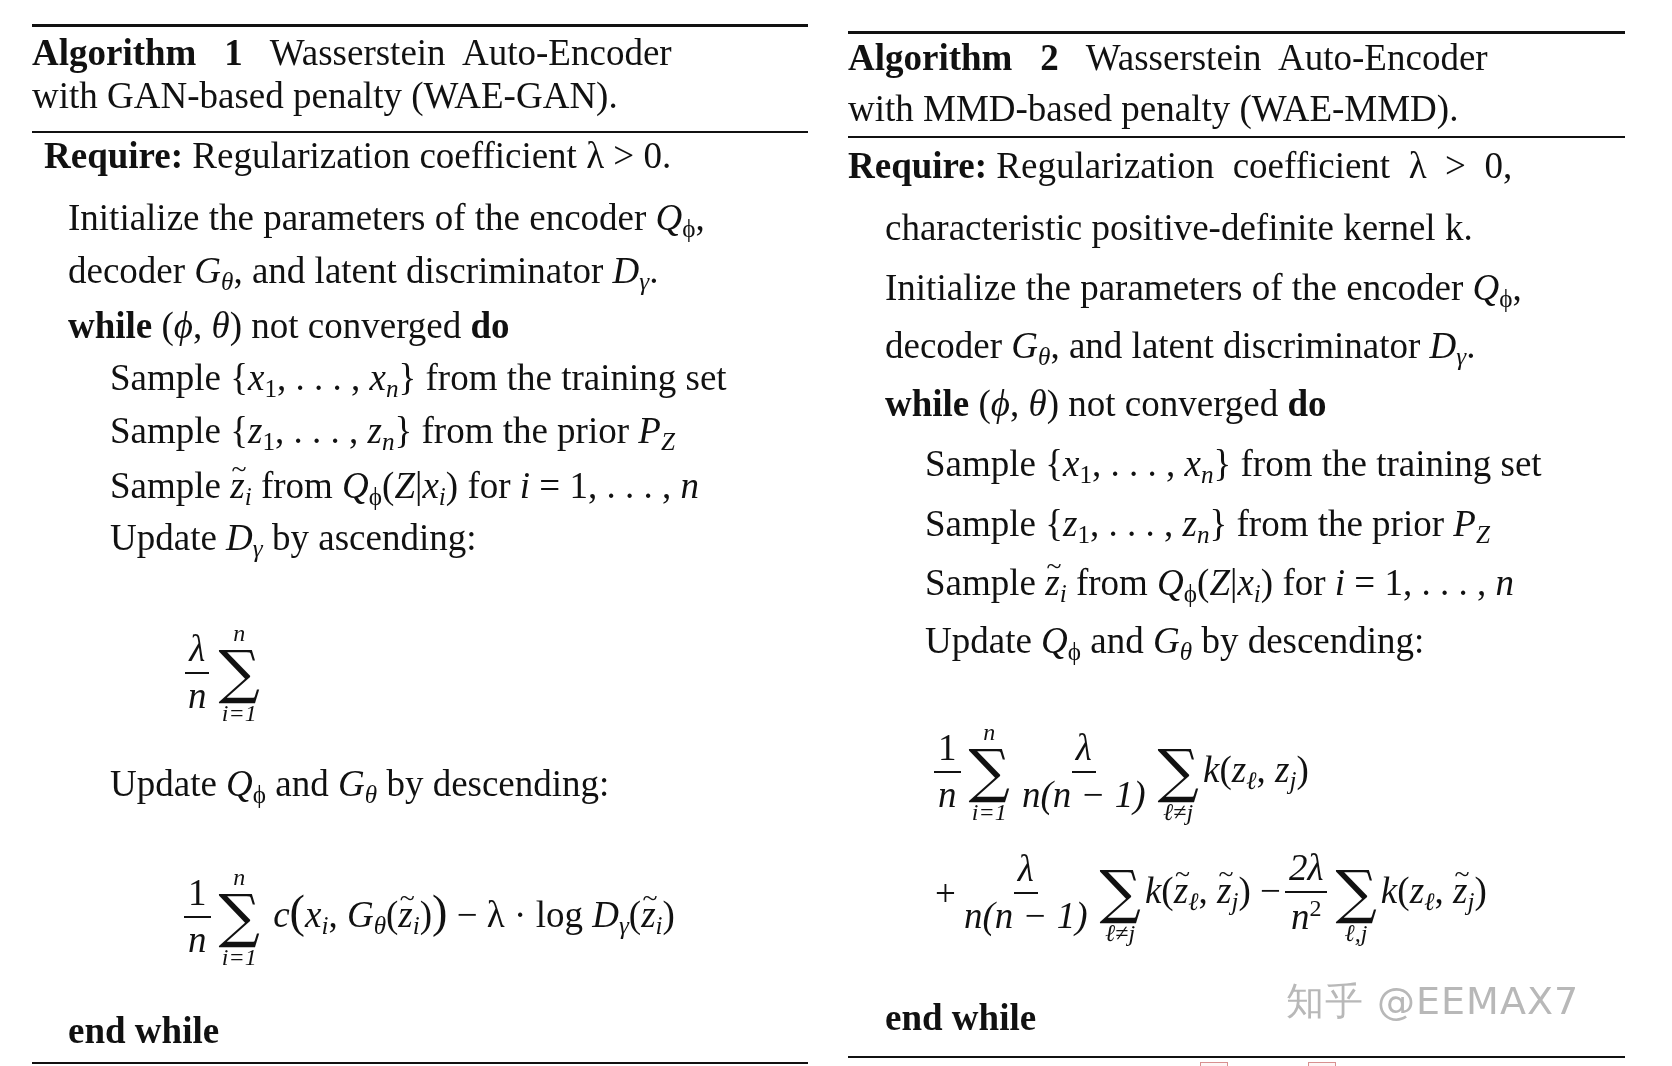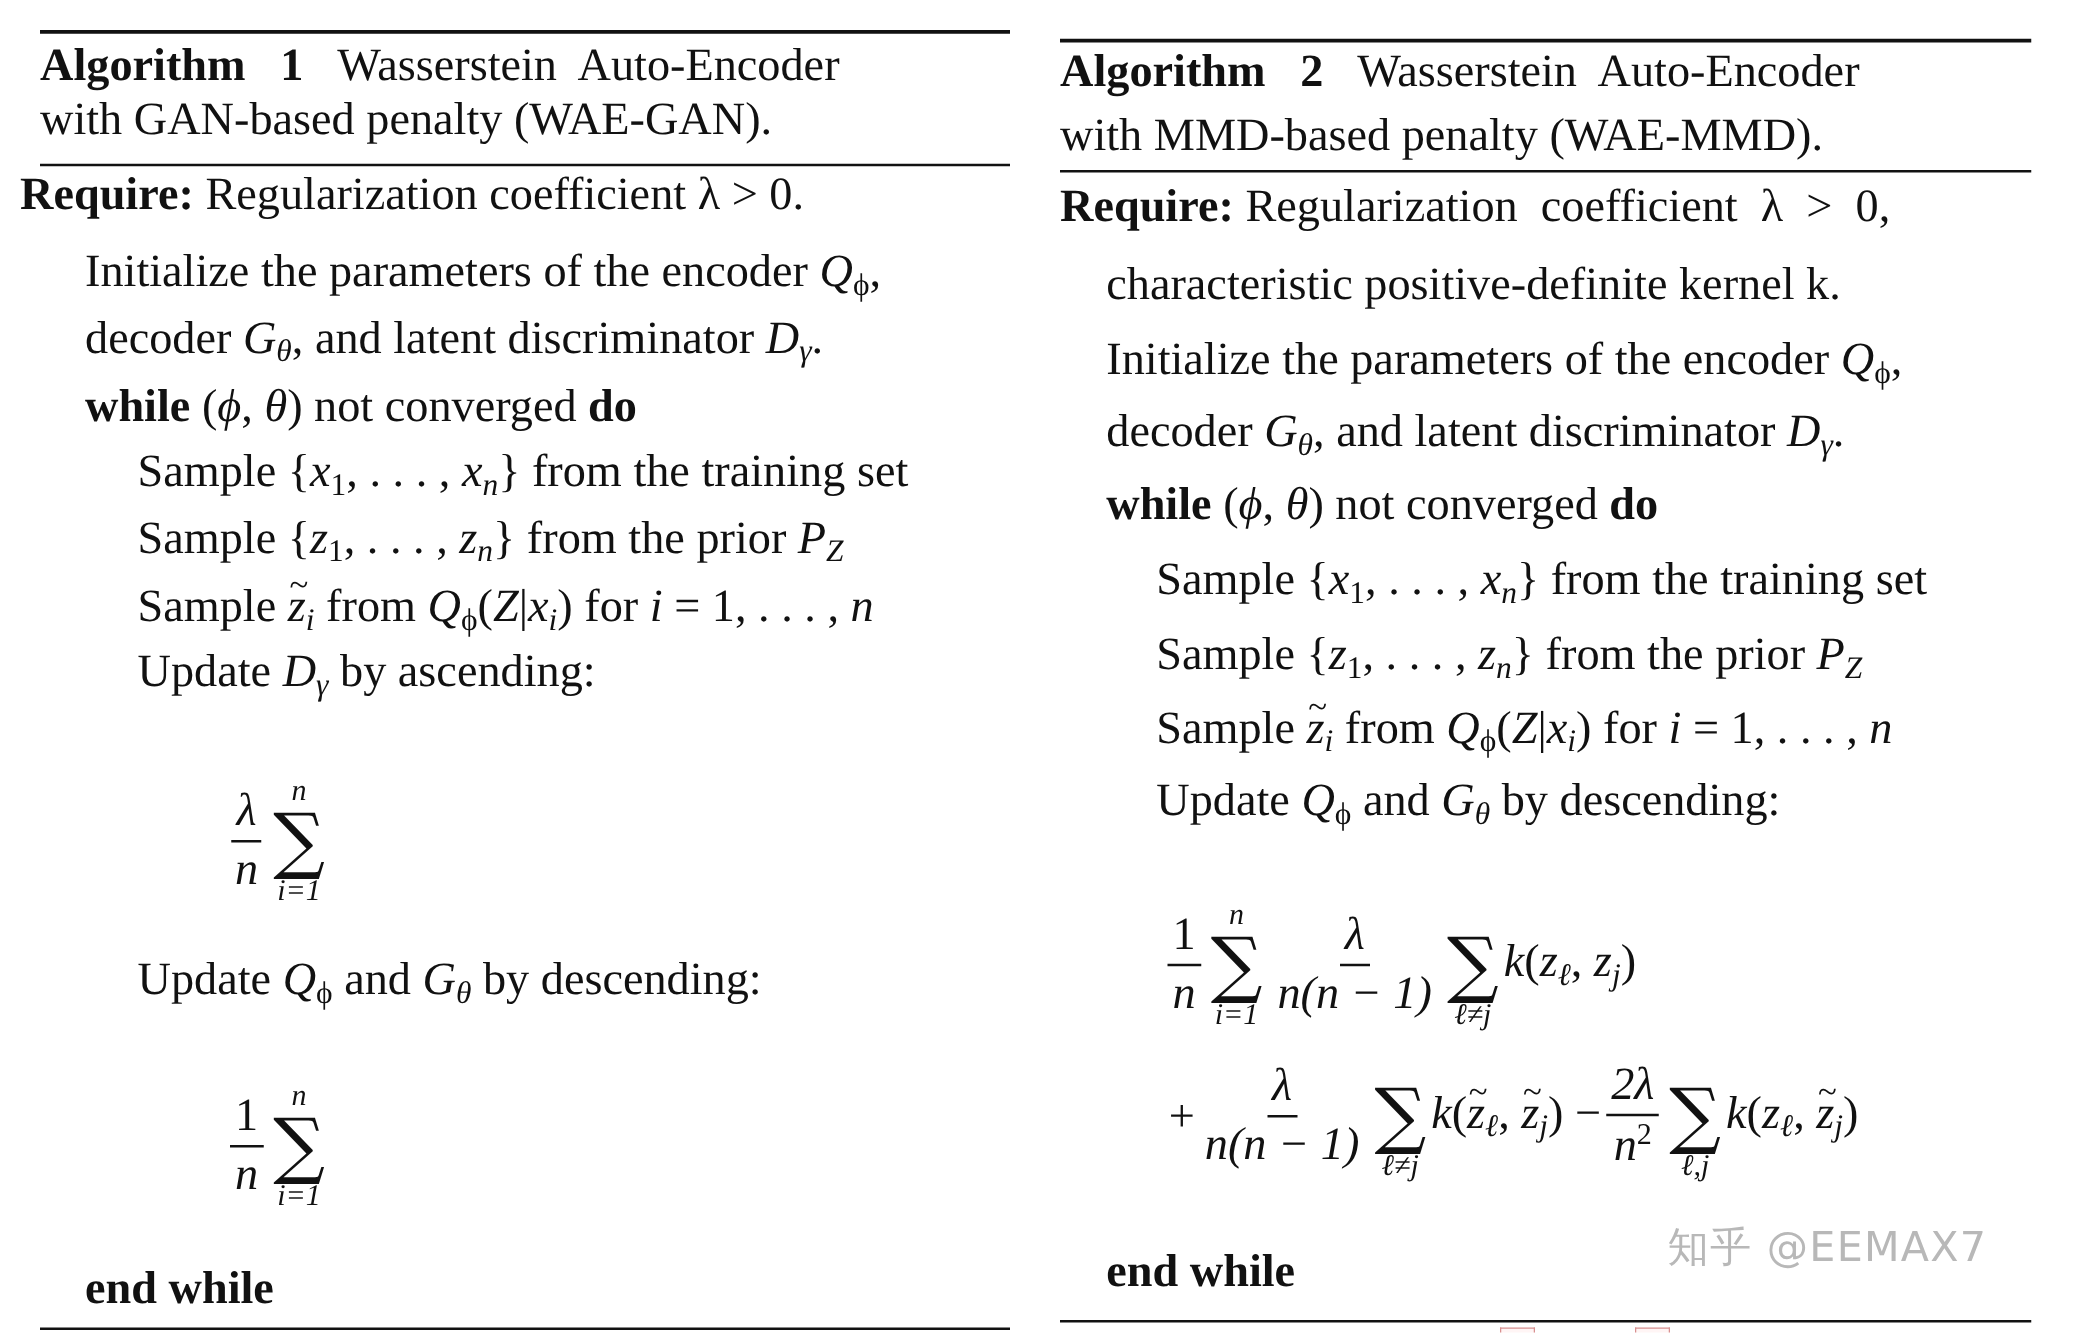--- a/index.html
+++ b/index.html
@@ -17,40 +17,40 @@
   .tilde { position:relative; display:inline-block; }
   .tilde::before { content:"~"; position:absolute; left:0.05em; top:-0.42em; font-size:0.75em; font-style:normal; }
   .frac { display:inline-flex; flex-direction:column; align-items:center; vertical-align:middle; margin:0 4px; }
   .frac .num { border-bottom:2px solid #111; padding:0 4px 2px; line-height:1.1; }
   .frac .den { padding:2px 4px 0; line-height:1.1; }
   .sum { display:inline-flex; flex-direction:column; align-items:center; vertical-align:middle; margin:0 4px; }
   .sum .lim { font-size:24px; font-style:italic; line-height:1; }
   .sum .sig { font-size:58px; line-height:0.95; font-family:"DejaVu Serif", serif; }
   .big { font-size:1.25em; line-height:0.8; }
   .formula { position:absolute; white-space:nowrap; font-size:37px; display:flex; align-items:center; }
-  .watermark { position:absolute; font-family:"DejaVu Sans", sans-serif; font-size:33px; color:#b8b8b8;
-               letter-spacing:1px; white-space:nowrap;margin-left:48px; }
+  .watermark { position:absolute; font-family:"DejaVu Sans", sans-serif; font-size:38px; color:#b8b8b8;
+               letter-spacing:1px; white-space:nowrap; }
   .mark { position:absolute; width:26px; height:10px; border:1px solid #d89090; border-bottom:none; background:#fff5f5; }
 </style>
 </head>
 <body>
 
 <div>
   <div class="rule thick" style="left:32px; top:24px; width:776px;"></div>
 
   <div class="line" style="left:32px; top:34px;">
     <span class="b">Algorithm</span>&nbsp;&nbsp;
     <span class="b">1</span>&nbsp;&nbsp;
     <span style="white-space:pre">Wasserstein  Auto-Encoder</span>
   </div>
   <div class="line" style="left:32px; top:77px;">with GAN-based penalty (WAE-GAN).</div>
 
   <div class="rule thin" style="left:32px; top:131px; width:776px;"></div>
 
-  <div class="line" style="left:16px; top:137px;text-align:right;">
+  <div class="line" style="left:44px; top:137px;text-align:right;">
     <span class="b">Require:</span>
     <span>Regularization coefficient λ &gt; 0.</span>
   </div>
 
   <div class="line" style="left:68px; top:199px;">
     <span>Initialize the parameters of the encoder</span>
     <span class="m">Q</span><span class="subr">ϕ</span>,
   </div>
   <div class="line" style="left:68px; top:252px;">
     <span>decoder</span>
@@ -111,20 +111,21 @@
   <div class="formula" style="left:180px; top:852px; height:130px;">
     <span class="frac">
       <span class="num">1</span>
       <span class="den m">n</span>
     </span>
     <span class="sum">
       <span class="lim">n</span>
       <span class="sig">∑</span>
       <span class="lim">i=1</span>
     </span>
+    <span>&nbsp;<span class="m">c</span><span class="big">(</span><span class="m">x</span><span class="sub">i</span>, <span class="m">G</span><span class="sub">θ</span>(<span class="m tilde">z</span><span class="sub">i</span>)<span class="big">)</span> − λ · log <span class="m">D</span><span class="sub">γ</span>(<span class="m tilde">z</span><span class="sub">i</span>)</span>
   </div>
 
   <div class="line b" style="left:68px; top:1012px;">end while</div>
 
   <div class="rule thin" style="left:32px; top:1062px; width:776px;"></div>
 </div>
 
 <div>
   <div class="rule thick" style="left:848px; top:31px; width:777px;"></div>
 

